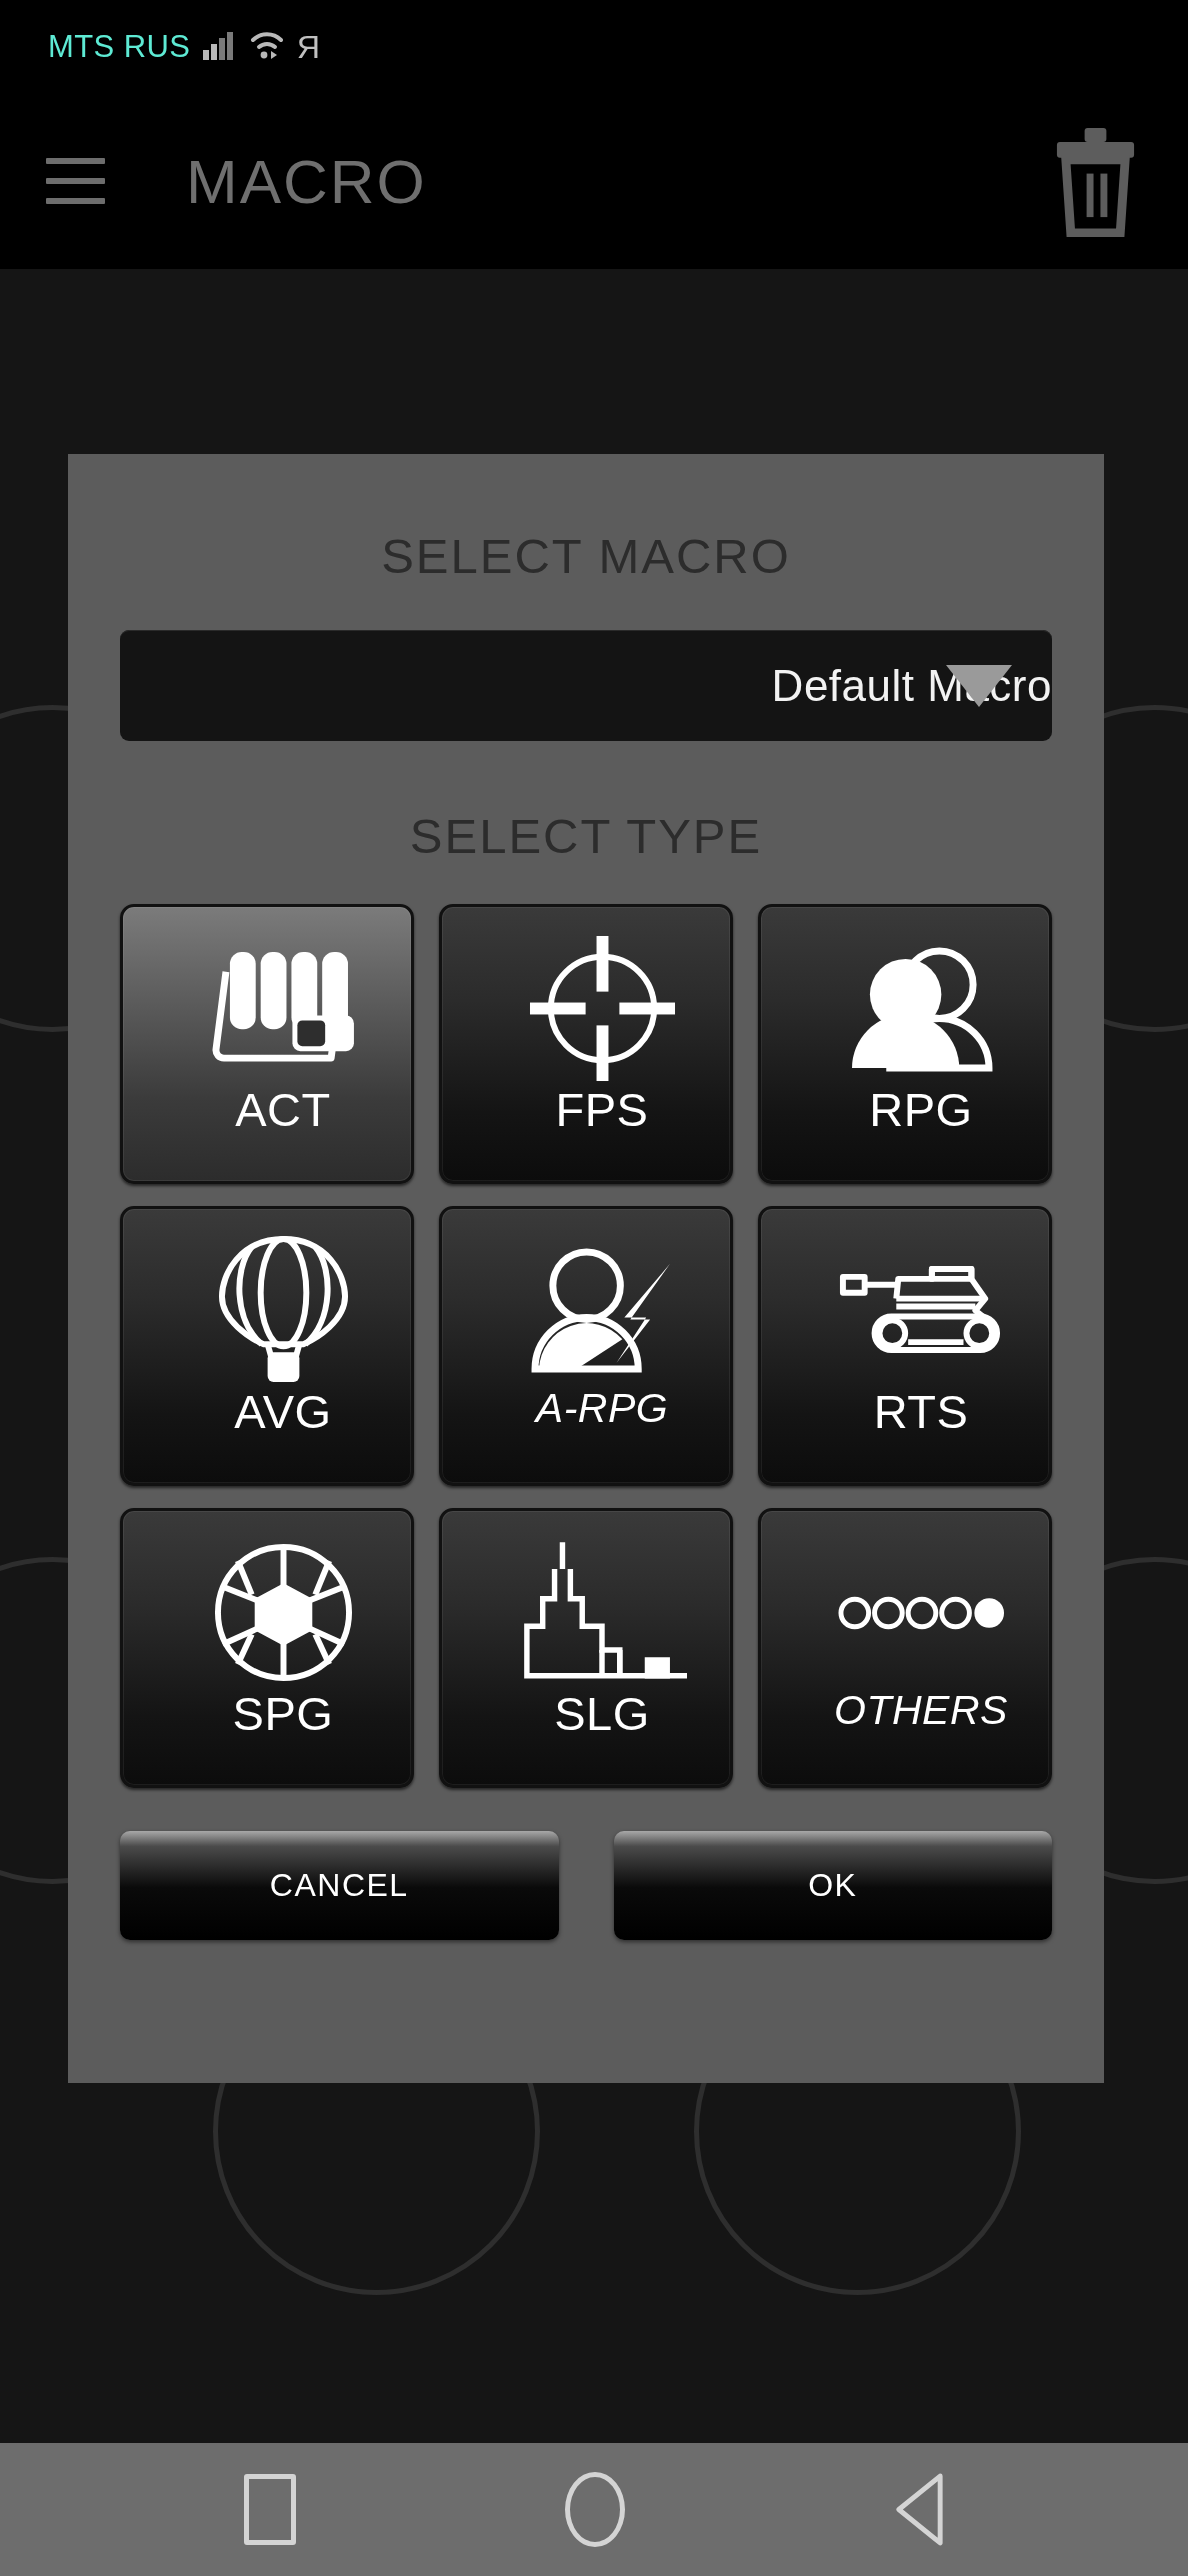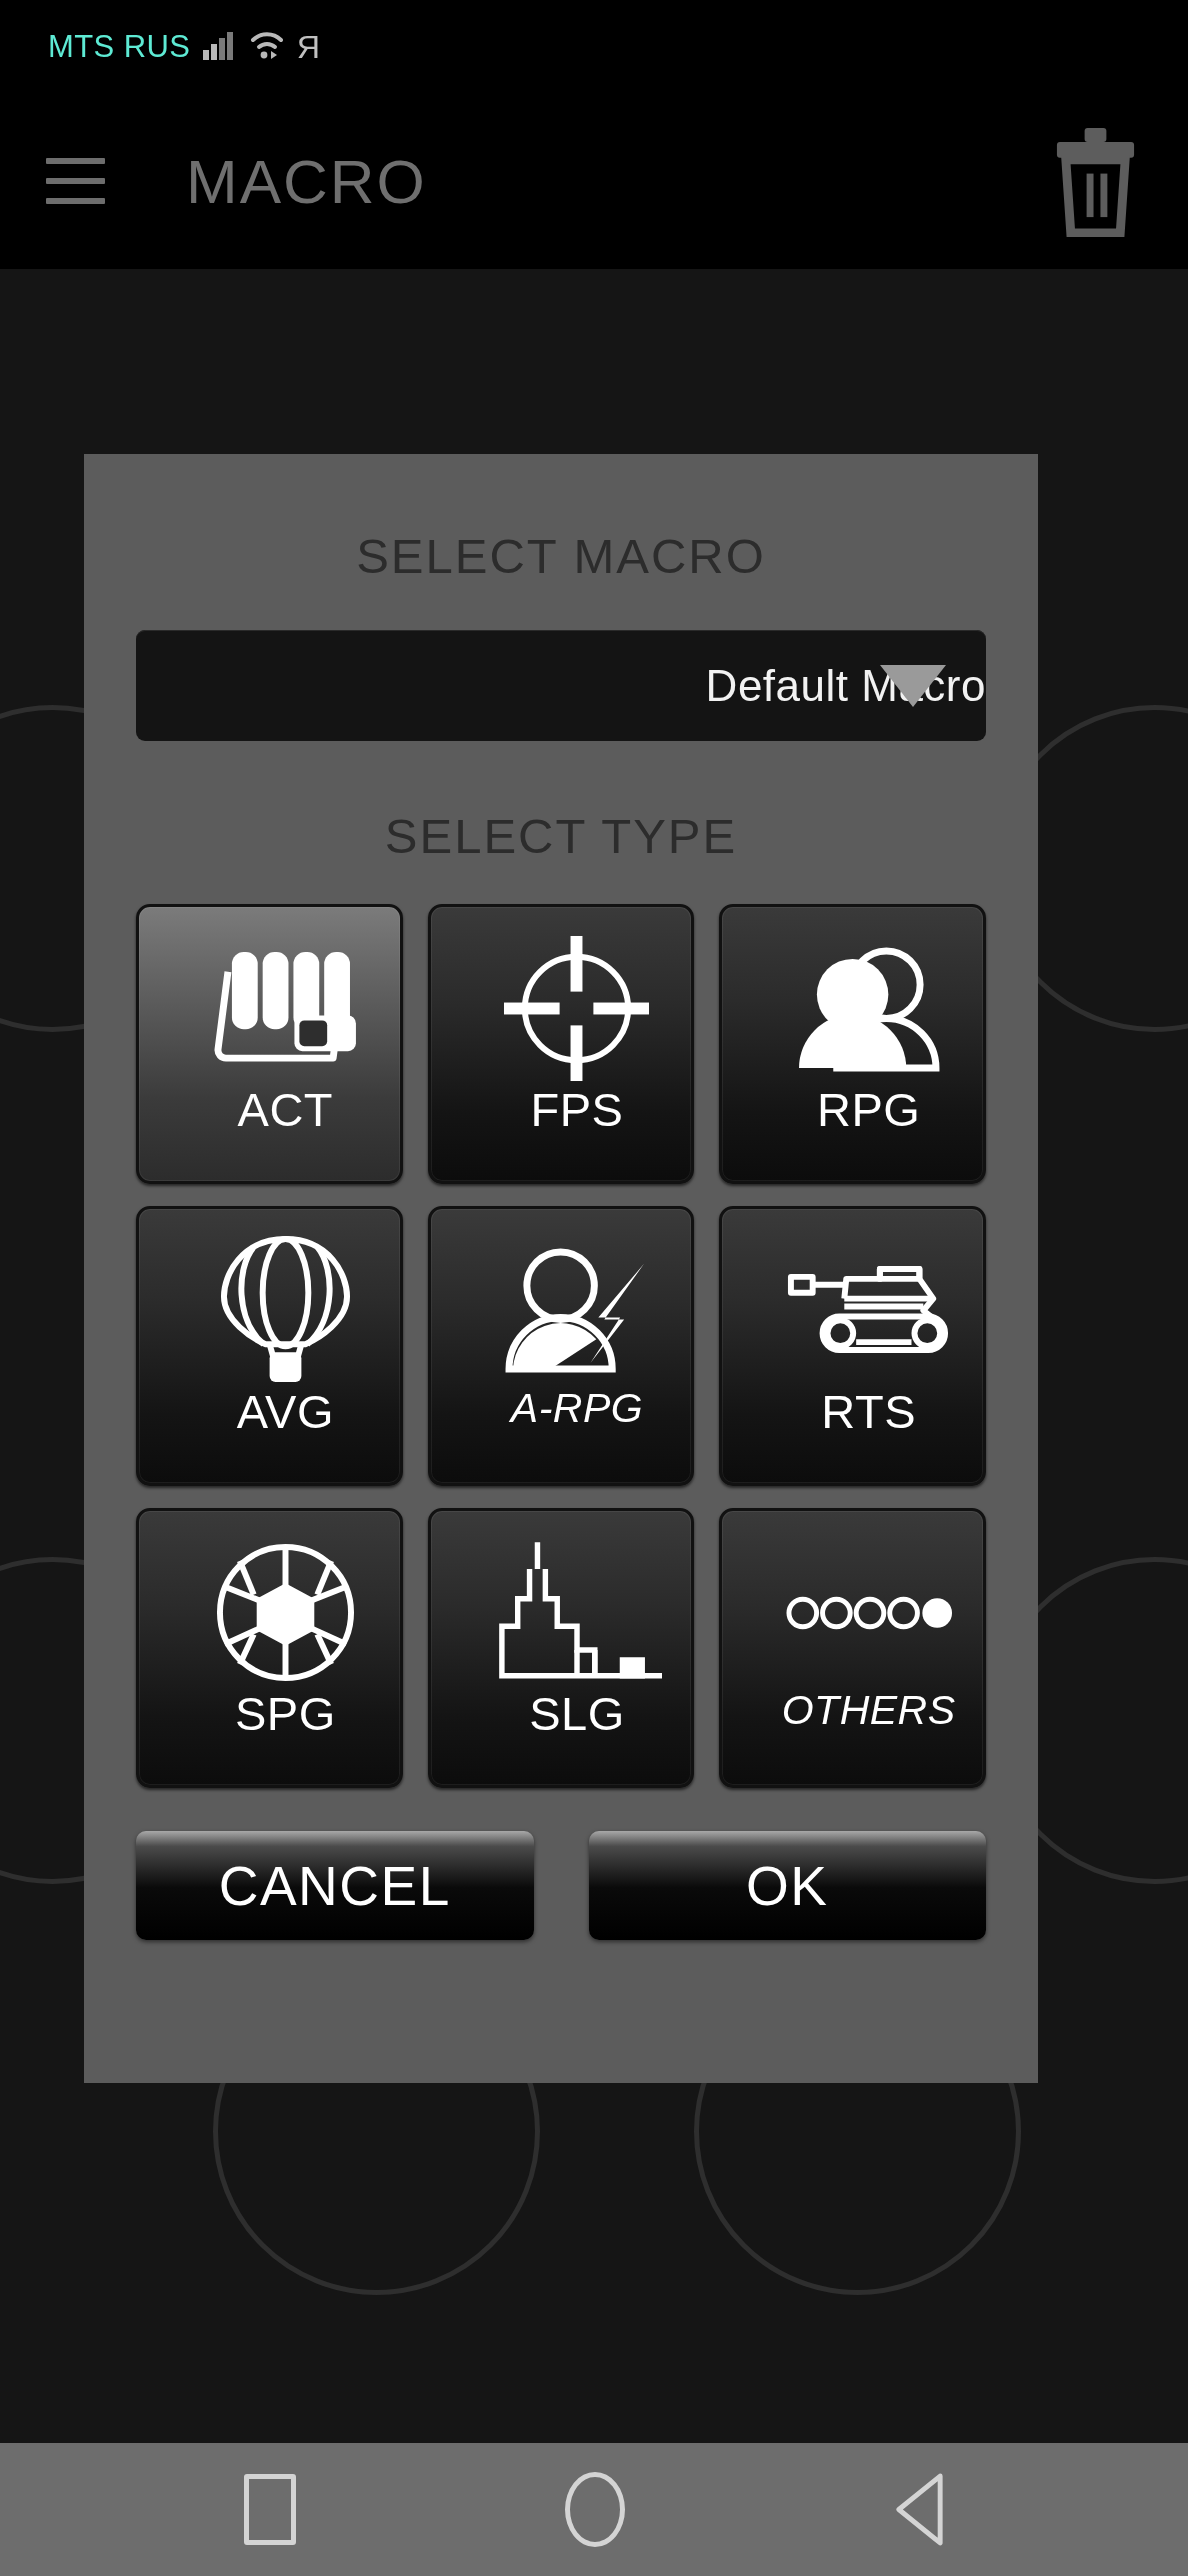--- a/index.html
+++ b/index.html
@@ -136,23 +136,23 @@
   .ring-a { left: -111px; top: 436px;  width: 327px; height: 327px; }
   .ring-b { left: -111px; top: 1288px; width: 327px; height: 327px; }
   .ring-c { left: 991px; top: 436px;  width: 327px; height: 327px; }
   .ring-d { left: 991px; top: 1288px; width: 327px; height: 327px; }
   .ring-e { left: 213px;  top: 1699px; width: 327px; height: 327px; }
   .ring-f { left: 694px;  top: 1699px; width: 327px; height: 327px; }
 
   
   .dialog {
     position: absolute;
-    left: 84px;
+    left: 68px;
     top: 454px;
-    width: 954px;
+    width: 1036px;
     height: 1629px;
     background: #5c5c5c;
     box-sizing: border-box;
     padding: 0;
   }
   .dlg-heading {
     text-align: center;
     color: #2c2c2c;
     font-size: 49px;
     letter-spacing: 2px;
@@ -237,21 +237,21 @@
     display: flex;
     gap: 55px;
   }
   .action-btn {
     flex: 1;
     height: 109px;
     border-radius: 10px;
     background: linear-gradient(#a8a8a8 0%, #4b4b4b 14%, #0a0a0a 52%, #000 100%);
     border: none;
     color: #fff;
-    font-size: 55px;
+    font-size: 32px;
     letter-spacing: 1.5px;
     font-family: "Liberation Sans", sans-serif;
     cursor: pointer;
     display: flex;
     align-items: center;
     justify-content: center;
     box-shadow: 0 2px 4px rgba(0,0,0,0.5);
   }
 
   

